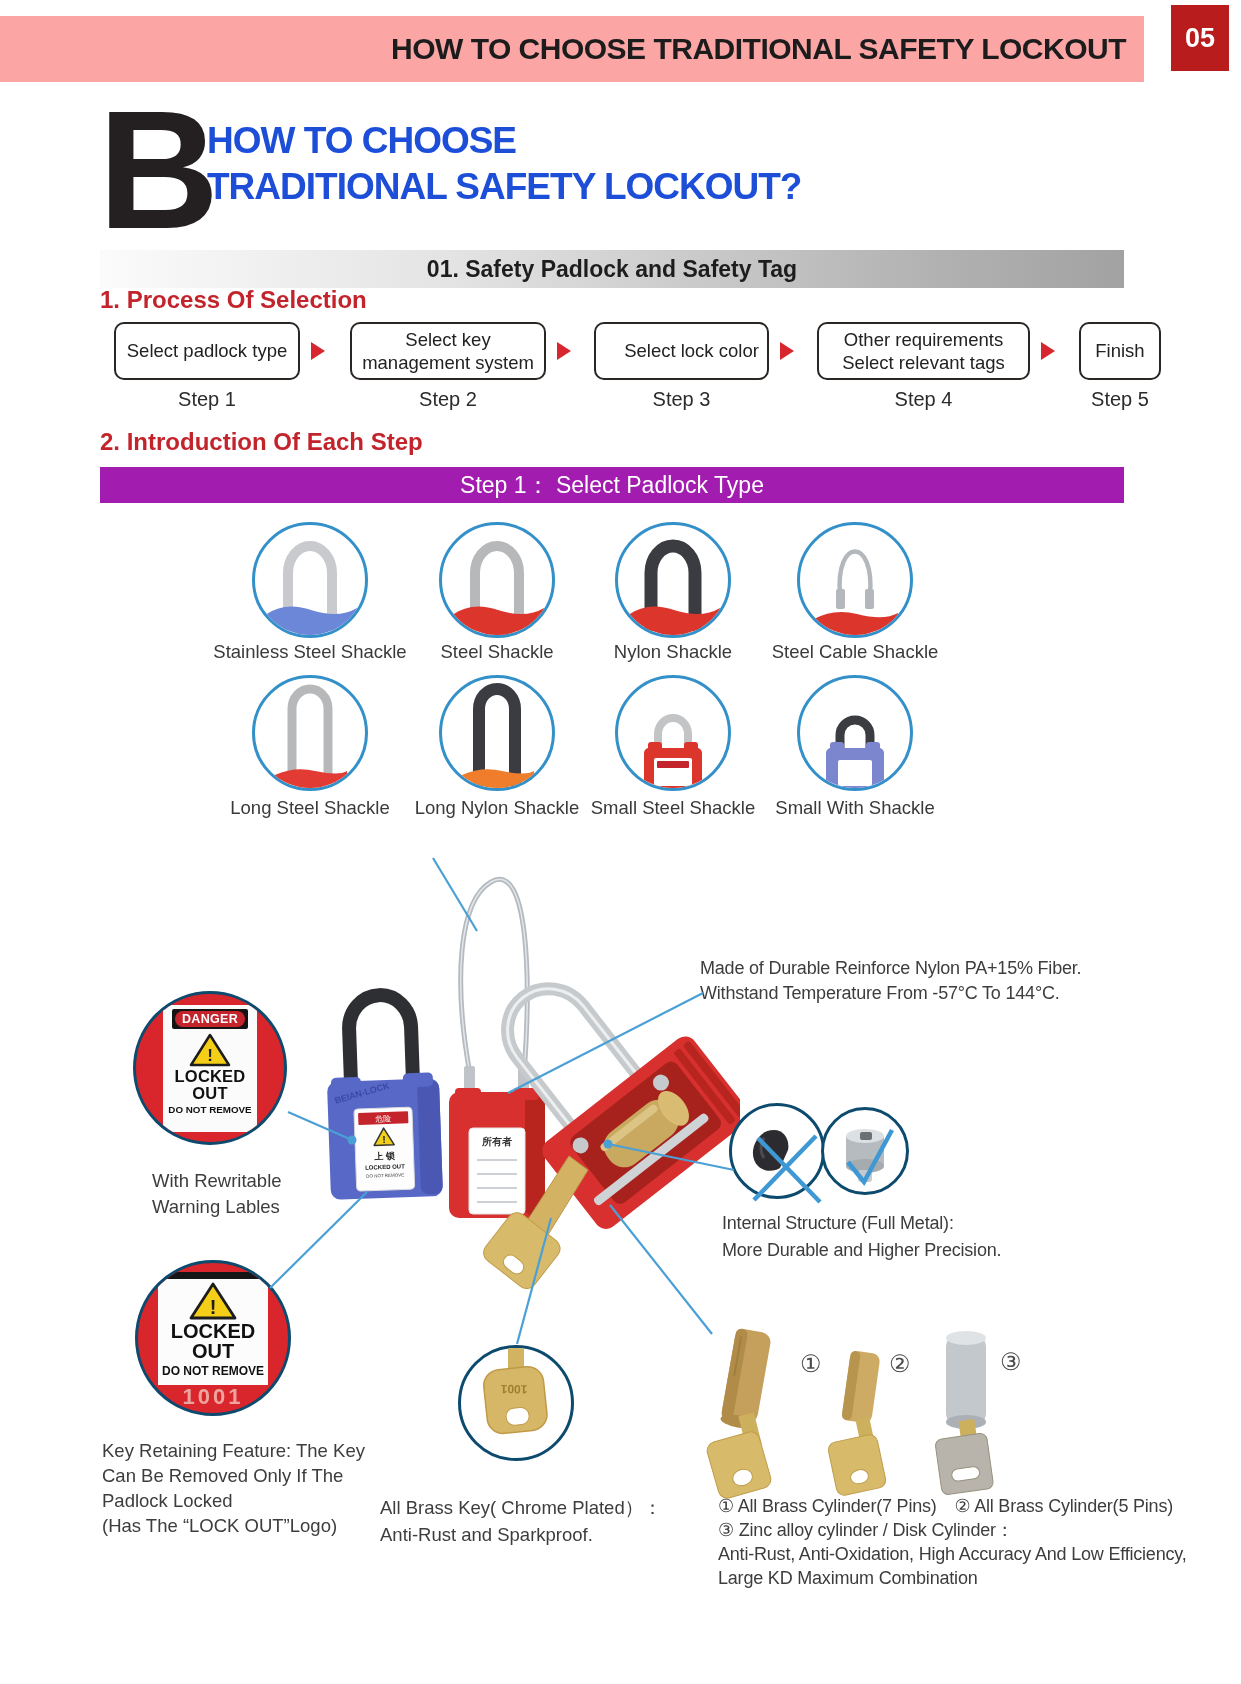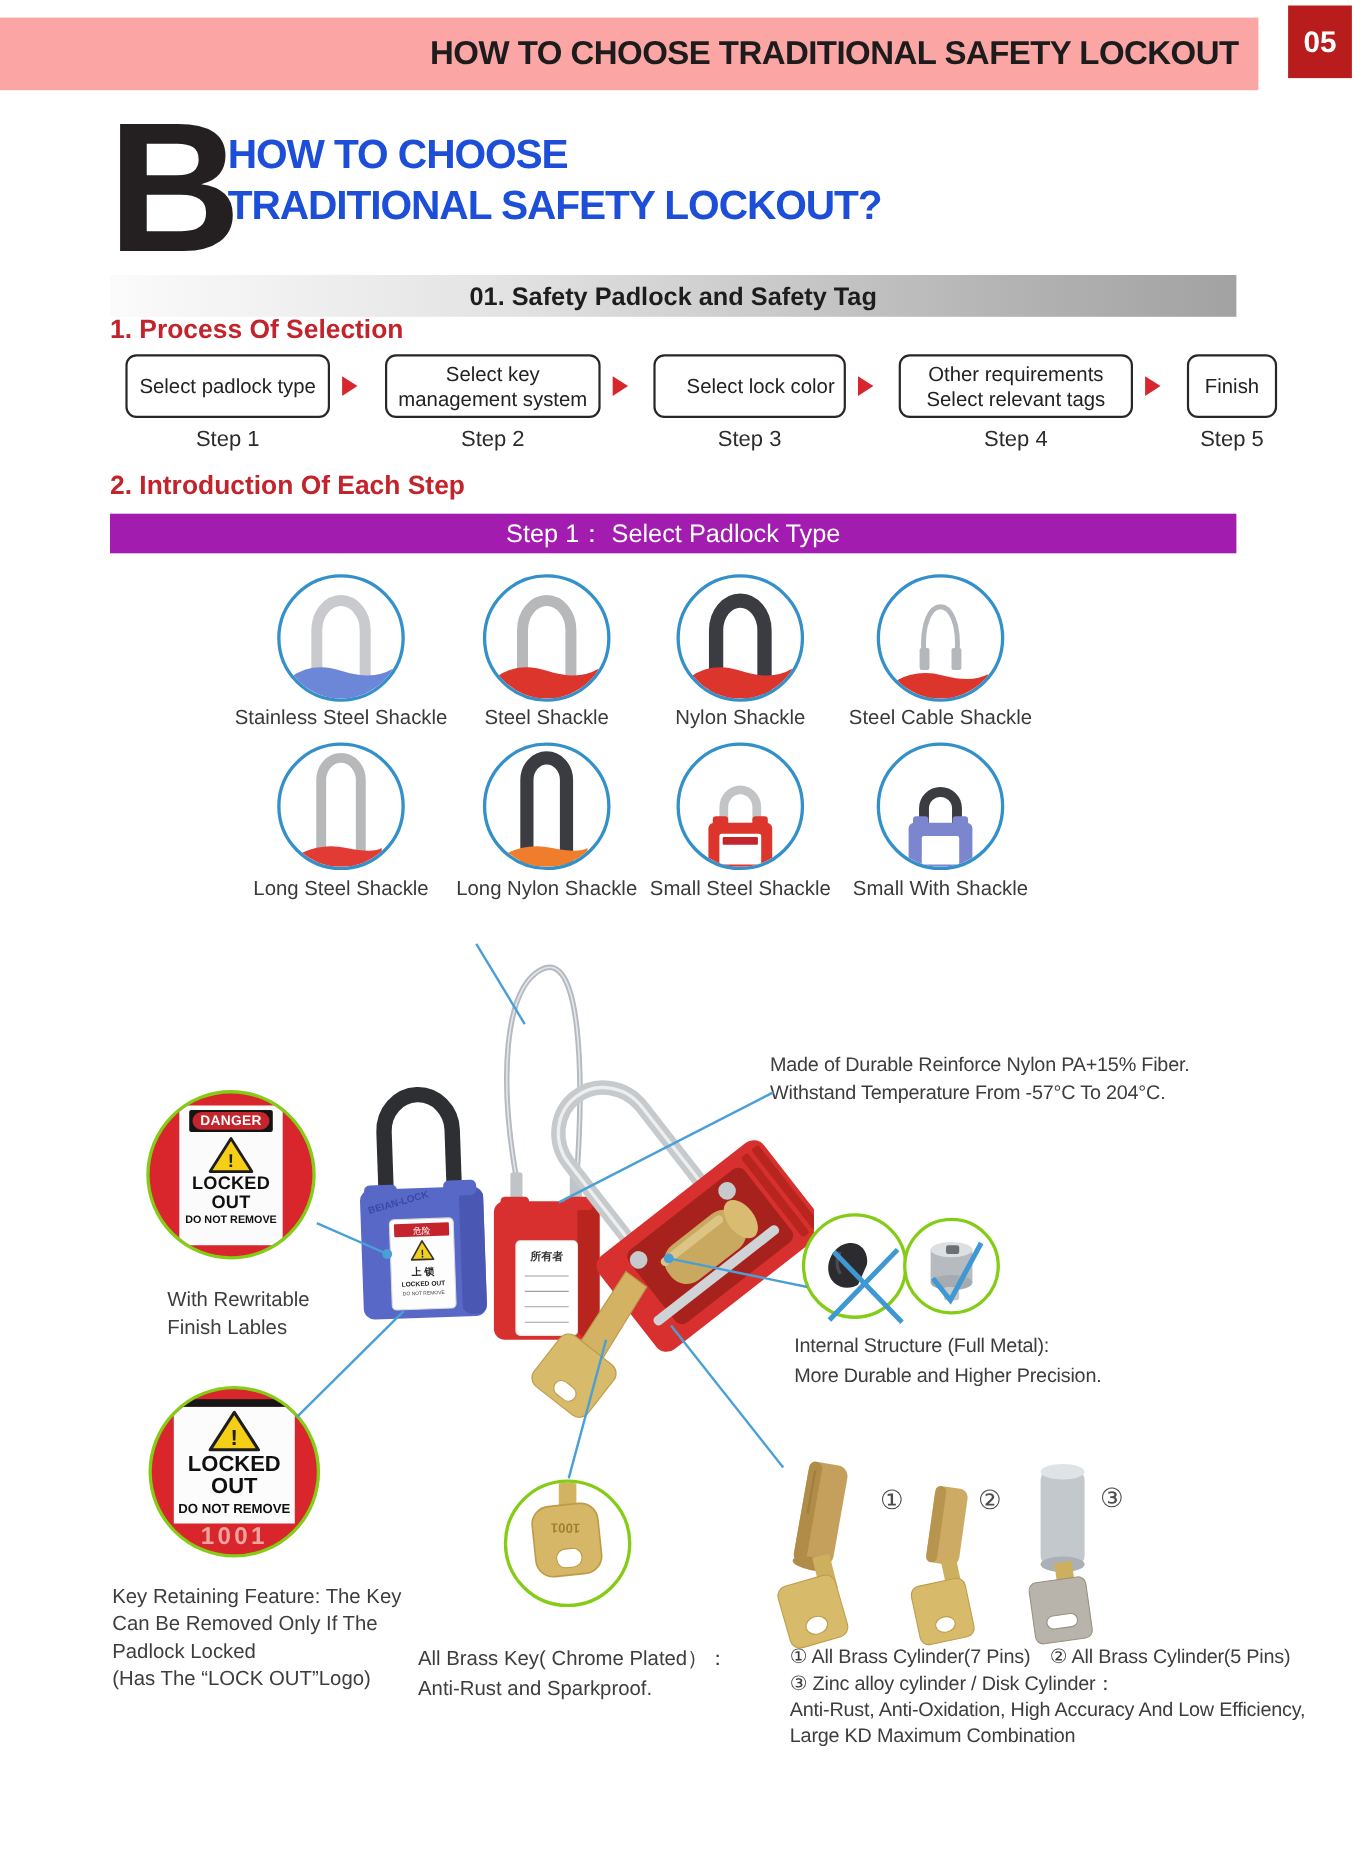--- a/index.html
+++ b/index.html
@@ -29,21 +29,21 @@
       background:#fff;display:flex;align-items:center;justify-content:center;text-align:center;
       font-size:18.5px;color:#222;line-height:1.25;padding:0 8px;box-sizing:border-box;}
   .flow-arrow{position:absolute;top:342px;width:0;height:0;border-left:14px solid #d7262d;
       border-top:9px solid transparent;border-bottom:9px solid transparent;}
   .step-label{position:absolute;top:388px;text-align:center;font-size:20px;color:#2b2b2b;}
   
   .pcircle{position:absolute;width:110px;height:110px;border:3px solid #3390c9;border-radius:50%;
       background:#fff;overflow:hidden;}
   .plabel{position:absolute;width:220px;text-align:center;font-size:18.5px;color:#3a3a3a;white-space:nowrap;}
   
-  .zoom-circle{position:absolute;border-radius:50%;border:3px solid #84cc16;box-sizing:border-box;}
+  .zoom-circle{position:absolute;border-radius:50%;border:3px solid #0c4a6e;box-sizing:border-box;}
   .clip{overflow:hidden;}
   .danger-bg{background:#d8262c;}
   .dlabel{position:absolute;left:27px;top:11px;width:94px;height:127px;background:#fbfbfb;border-radius:3px;
       display:flex;flex-direction:column;align-items:center;}
   .dhead{margin-top:4px;background:#141414;border-radius:2px;padding:2px 3px;}
   .doval{display:block;background:#c4242c;color:#fff;font-size:12.5px;font-weight:bold;border-radius:9px;
       padding:0 7px;line-height:16px;letter-spacing:0.3px;}
   .dlocked{font-size:16.5px;font-weight:800;line-height:1.04;color:#101010;letter-spacing:0.2px;}
   .dremove{font-size:9.8px;font-weight:800;color:#101010;margin-top:2px;white-space:nowrap;}
   .lblack{position:absolute;left:20px;top:9px;width:110px;height:7px;background:#161616;}
@@ -235,21 +235,21 @@
         <polygon points="21,3 40,33 2,33" fill="#f5cf17" stroke="#1d1d1d" stroke-width="2.5" stroke-linejoin="round"></polygon>
         <text x="21" y="29" text-anchor="middle" font-size="17" font-weight="bold" fill="#1d1d1d">!</text>
       </svg>
       <div class="dlocked">LOCKED</div>
       <div class="dlocked">OUT</div>
       <div class="dremove">DO NOT REMOVE</div>
     </div>
   </div>
   <div class="note" style="left:152px;top:1168px;line-height:26px;">
     <div>With Rewritable</div>
-    <div>Finish Lables</div>
+    <div>Warning Lables</div>
   </div>
 
   <div class="zoom-circle clip danger-bg" style="left:135px;top:1260px;width:156px;height:156px;">
     <div class="lblack"></div>
     <div class="llabel">
       <svg width="48" height="40" viewBox="0 0 48 40" style="margin-top:2px;">
         <polygon points="24,3 46,37 2,37" fill="#f5cf17" stroke="#1d1d1d" stroke-width="2.8" stroke-linejoin="round"></polygon>
         <text x="24" y="33" text-anchor="middle" font-size="20" font-weight="bold" fill="#1d1d1d">!</text>
       </svg>
       <div class="llocked">LOCKED</div>
@@ -275,21 +275,21 @@
       </g>
     </svg>
   </div>
   <div class="note" style="left:380px;top:1494px;line-height:27px;">
     <div>All Brass Key( Chrome Plated）：</div>
     <div>Anti-Rust and Sparkproof.</div>
   </div>
 
   <div class="note sm" style="left:700px;top:956px;">
     <div>Made of Durable Reinforce Nylon PA+15% Fiber.</div>
-    <div>Withstand Temperature From -57°C  To 204°C.</div>
+    <div>Withstand Temperature From -57°C  To 144°C.</div>
   </div>
 
   <div class="zoom-circle" style="left:729px;top:1103px;width:96px;height:96px;background:#fff;">
     <svg width="90" height="90" viewBox="0 0 90 90" style="overflow:visible;">
       <path d="M28,30 C20,38 18,52 26,60 C32,66 42,66 48,62 L56,44 C58,34 52,24 42,24 C36,24 32,26 28,30 Z" fill="#2c2c30"></path>
       <path d="M32,32 C28,38 28,46 32,52" fill="none" stroke="#4a4a50" stroke-width="3"></path>
       <line x1="26" y1="32" x2="88" y2="96" stroke="#3d98d3" stroke-width="4.5"></line>
       <line x1="84" y1="30" x2="22" y2="94" stroke="#3d98d3" stroke-width="4.5"></line>
     </svg>
   </div>

